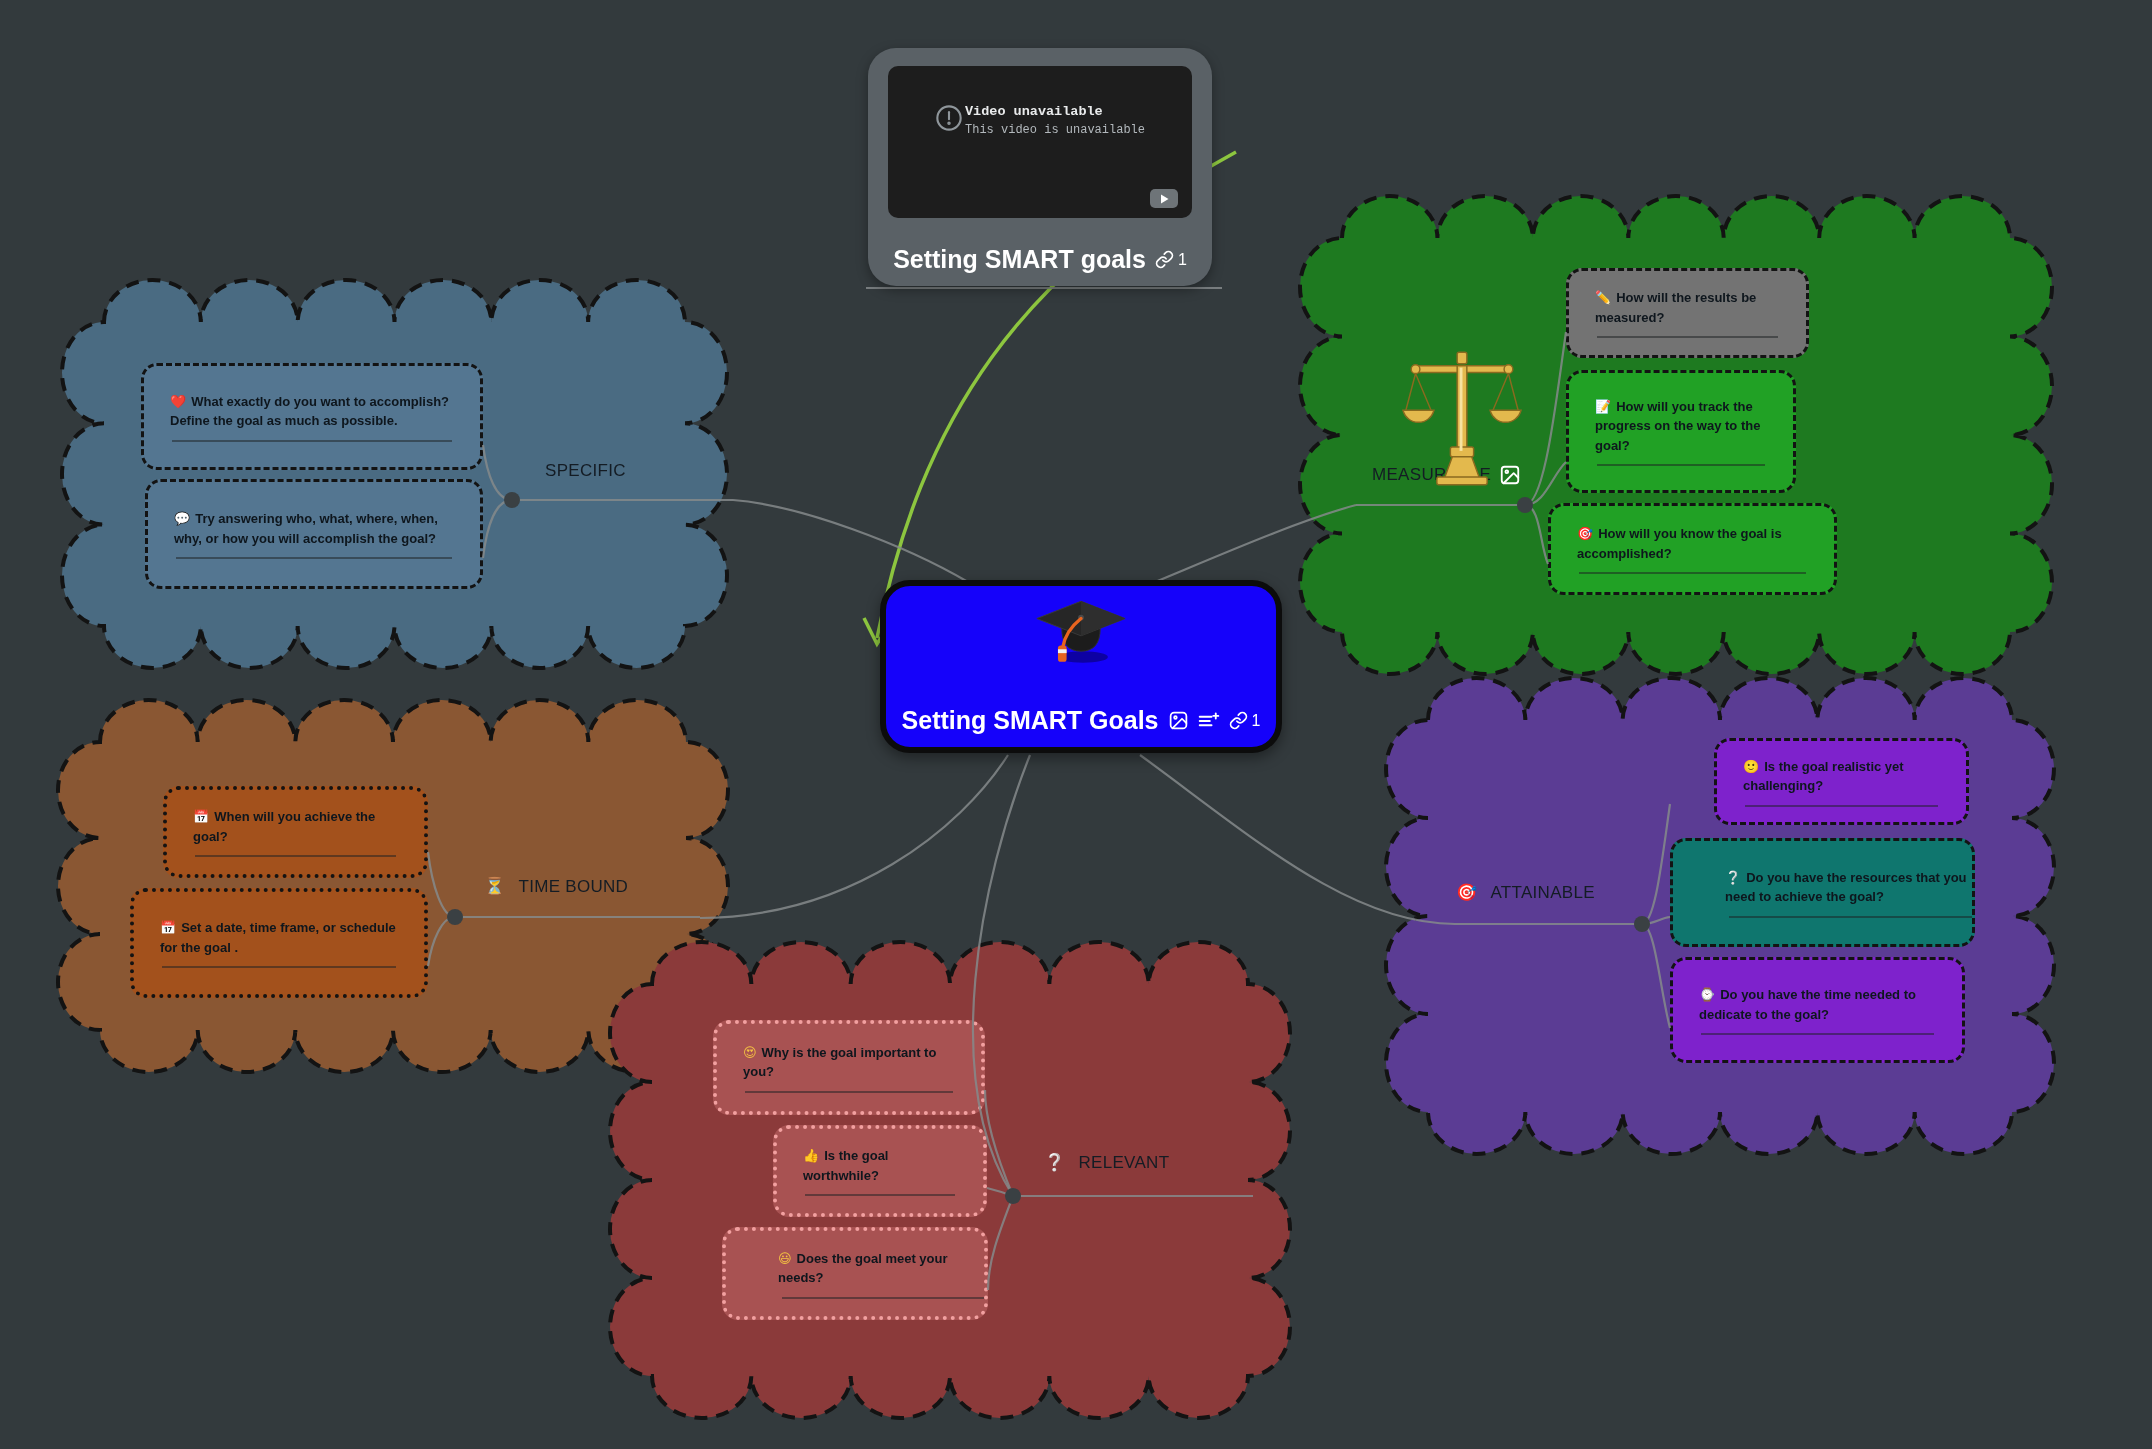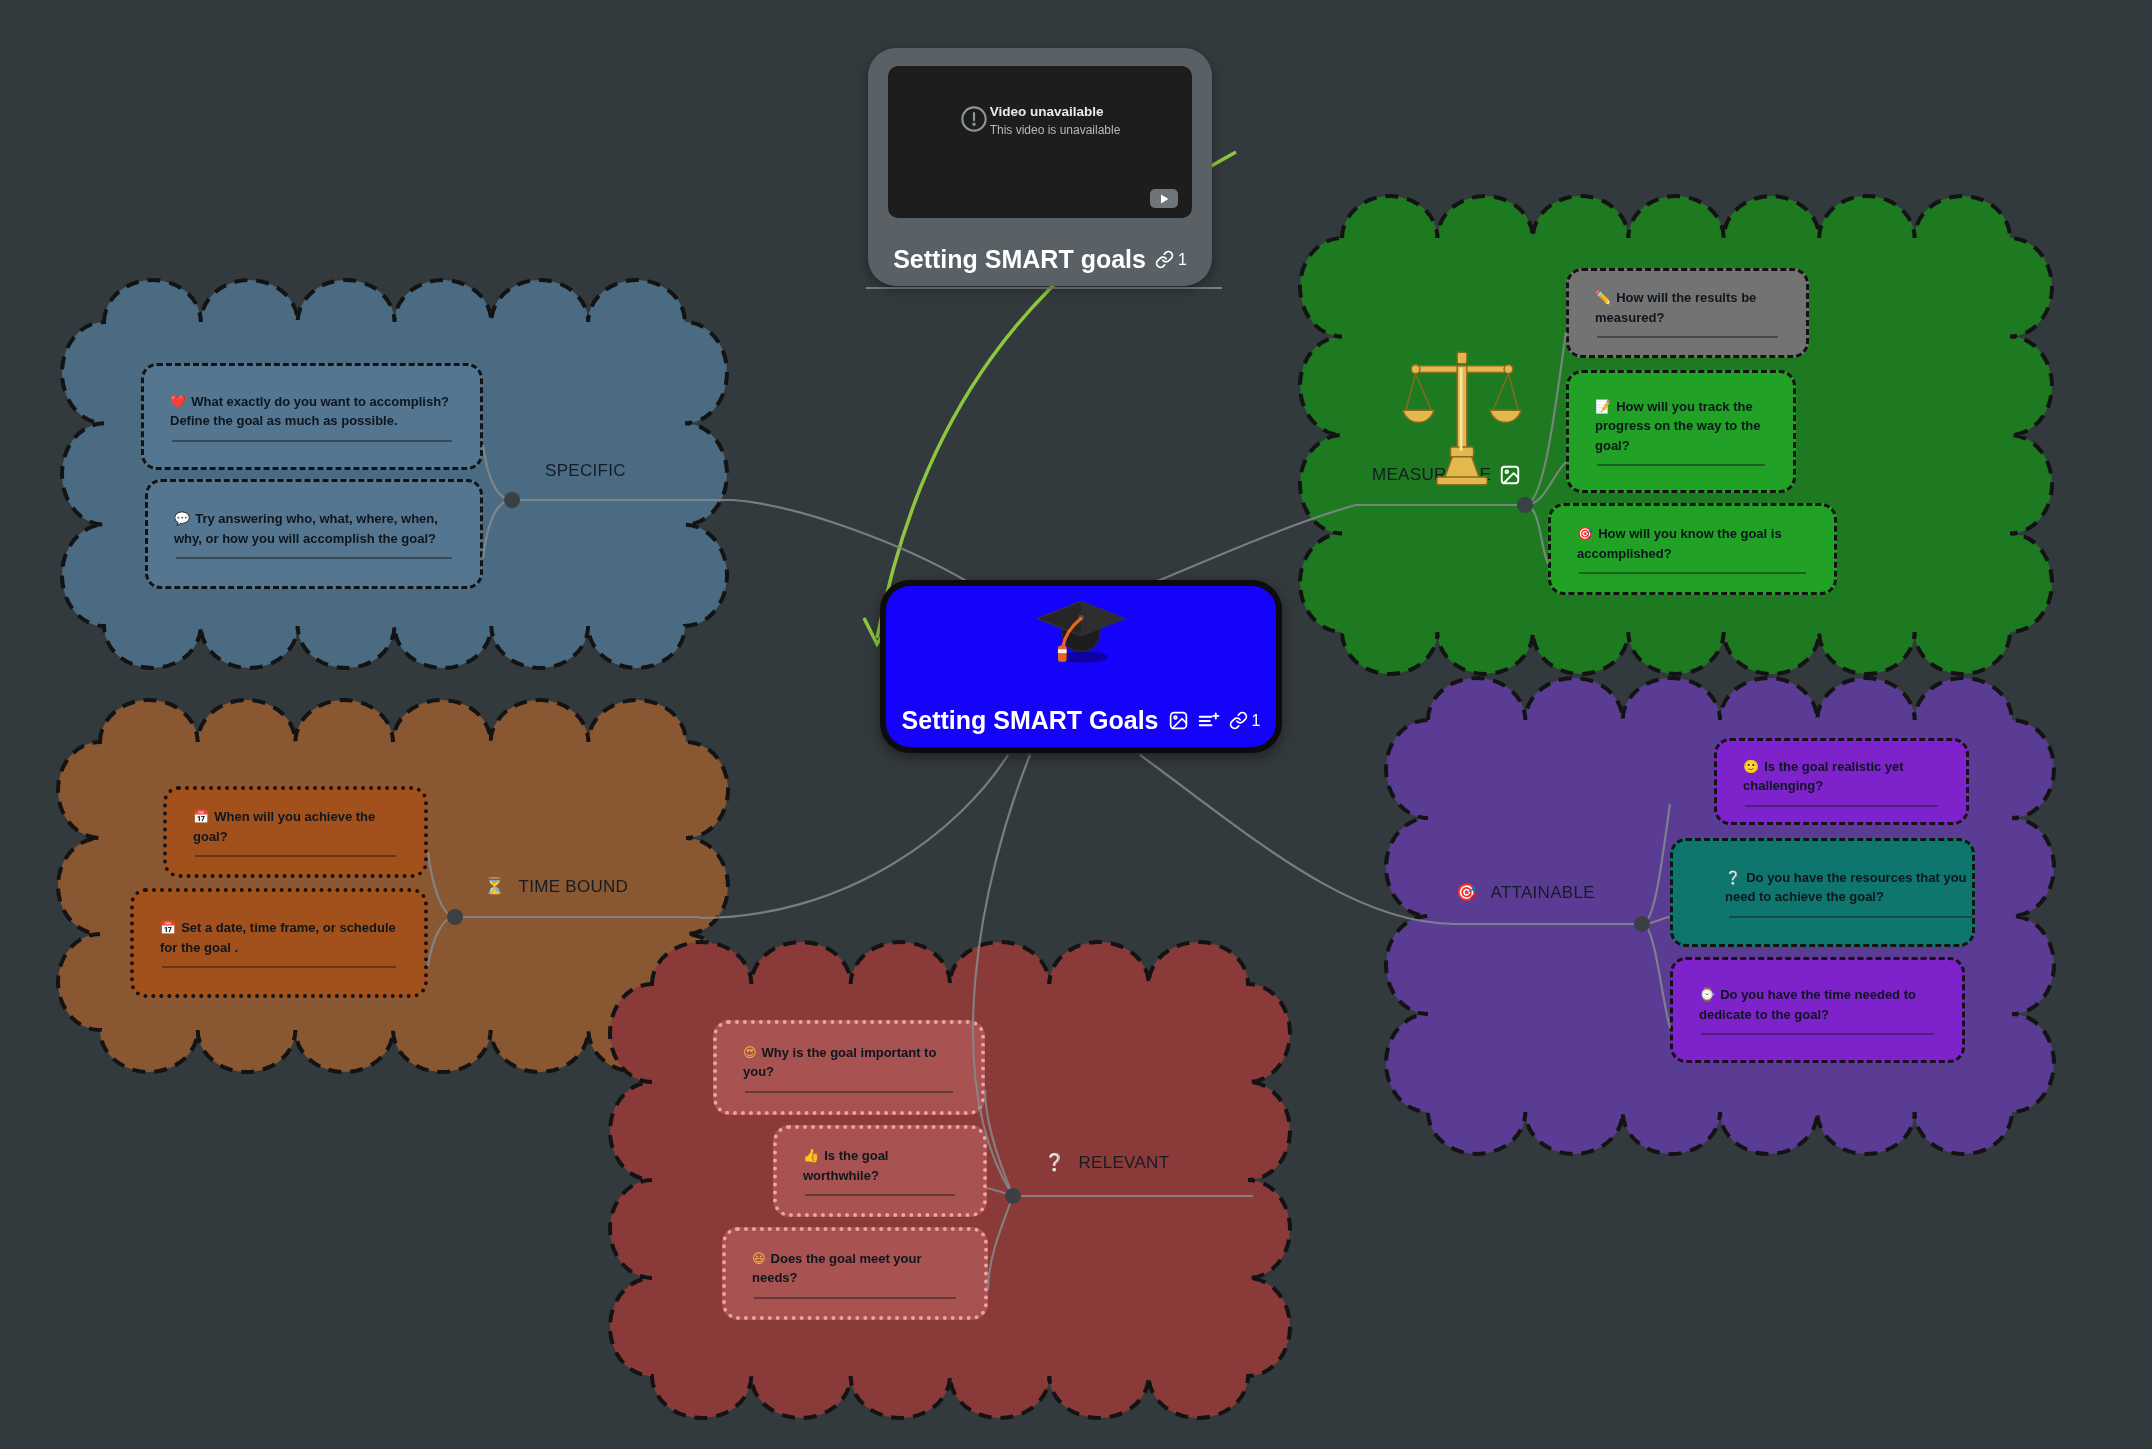--- a/index.html
+++ b/index.html
@@ -27,21 +27,21 @@
   .emo{margin-right:5px;}
   .e-heart{color:#e23b3b}.e-speech{color:#e8e8e8}.e-pencil{color:#d8d8d8}.e-memo{color:#f0f0f0}
   .e-dart{color:#d23c3c}.e-cal{color:#e66030}.e-face{color:#f4c242}.e-thumb{color:#f4c242}
   .e-q{color:#ffffff}.e-watch{color:#20262b}.e-hour{color:#d9a23b}
 
   
   #video-card{position:absolute;z-index:4;left:868px;top:48px;width:344px;height:238px;
               background:#5a6166;border-radius:28px;box-shadow:0 4px 12px rgba(0,0,0,.35);cursor:pointer;}
   #player{position:absolute;left:20px;top:18px;width:304px;height:152px;background:#1d1d1d;border-radius:10px;}
   .vstatus{position:absolute;left:0;top:38px;width:100%;display:flex;justify-content:center;
-           align-items:flex-end;gap:2px;}
+           align-items:flex-end;gap:2px;font-family:Liberation Mono, monospace;}
   .vstatus .vtxt{text-align:left;}
   .vtitle{color:#e9ebec;font-size:13.5px;font-weight:700;}
   .vsub{color:#b3b9bd;font-size:12px;margin-top:4px;}
   .ytbadge{position:absolute;right:14px;bottom:10px;width:28px;height:19px;background:#6e7478;
            border-radius:5px;display:flex;align-items:center;justify-content:center;cursor:pointer;}
   .cardrow{position:absolute;left:0;bottom:12px;width:100%;display:flex;align-items:center;
            justify-content:center;gap:9px;}
   .cardtitle{color:#ffffff;font-weight:700;font-size:25px;white-space:nowrap;}
   .cicon{display:flex;align-items:center;gap:4px;color:#fff;font-size:16px;cursor:pointer;}
   .cicon svg{display:block;}
@@ -129,21 +129,21 @@
   </div>
 
   <div class="topic b-relevant" style="left: 773px; top: 1125px; width: 214px; height: 92px; background: rgb(168, 82, 82);">
     <div class="ttext"><span class="emo e-thumb">👍</span><span>Is the goal worthwhile?</span></div>
     <div class="uline"></div>
   </div>
   <div class="topic b-relevant" style="left: 713px; top: 1020px; width: 272px; height: 95px; background: rgb(168, 82, 82);">
     <div class="ttext"><span class="emo e-face">😍</span><span>Why is the goal important to you?</span></div>
     <div class="uline"></div>
   </div>
-  <div class="topic b-relevant" style="left: 722px; top: 1227px; width: 266px; height: 93px; background: rgb(168, 82, 82);">
+  <div class="topic b-relevant" style="left: 722px; top: 1227px; width: 266px; height: 93px; background: rgb(168, 82, 82); align-items: flex-end;">
     <div class="ttext"><span class="emo e-face">😃</span><span>Does the goal meet your needs?</span></div>
     <div class="uline"></div>
   </div>
 
   <div class="topic b-attainable" style="left: 1670px; top: 738px; width: 255px; height: 87px; background: rgb(126, 34, 204); margin-left: 44px;">
     <div class="ttext"><span class="emo e-face">🙂</span><span>Is the goal realistic yet challenging?</span></div>
     <div class="uline"></div>
   </div>
   <div class="topic b-attainable" style="left: 1670px; top: 838px; width: 305px; height: 109px; background: #0f766e; align-items: flex-end;">
     <div class="ttext"><span class="emo e-q">❔</span><span>Do you have the resources that you need to achieve the goal?</span></div>

